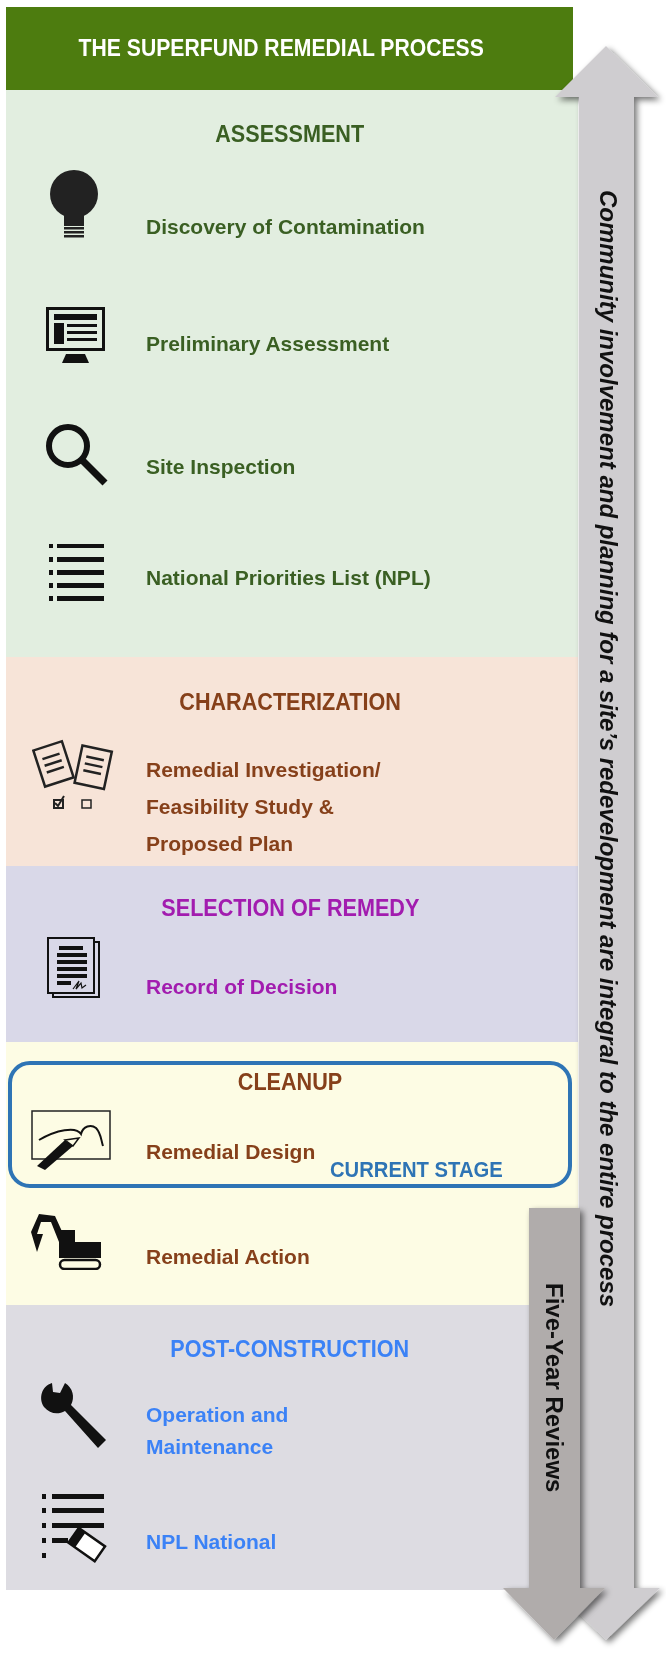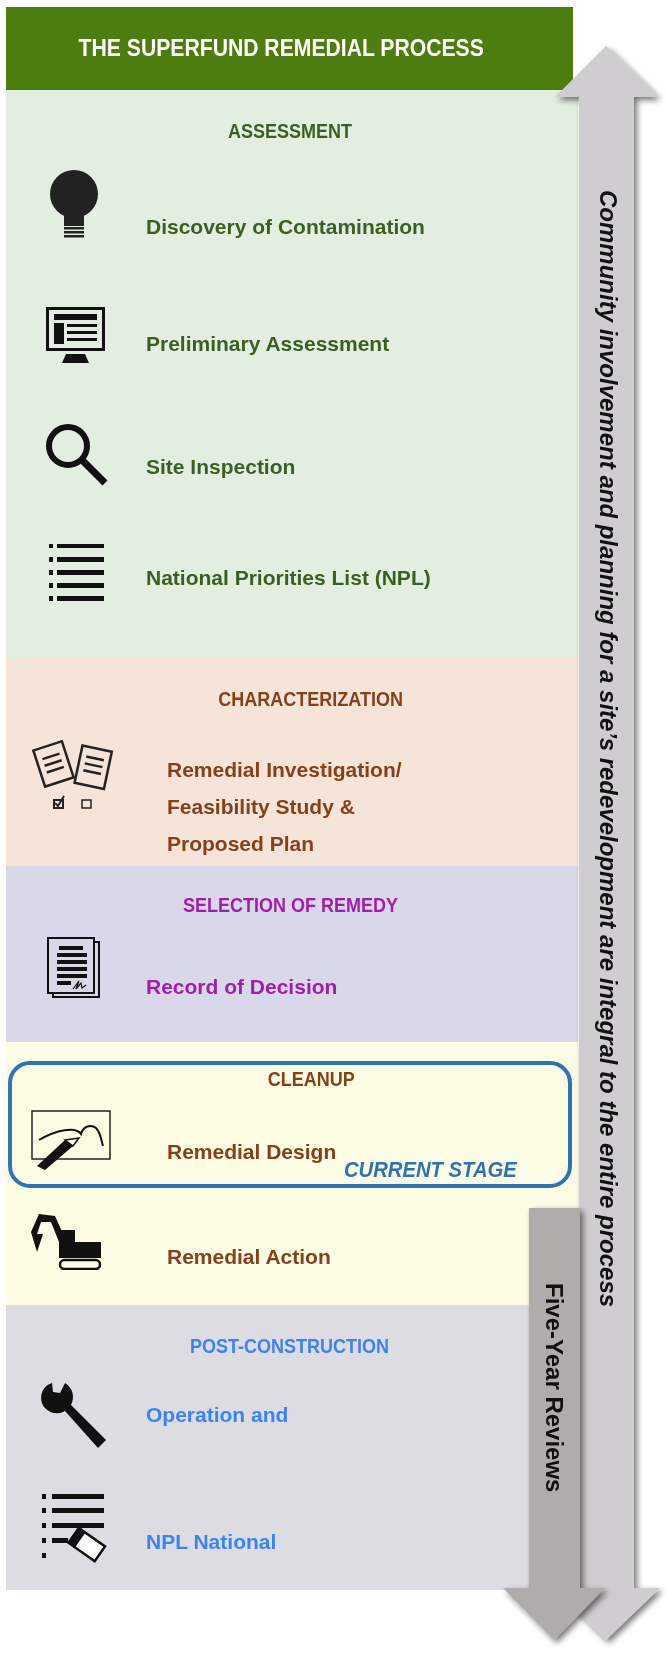--- a/index.html
+++ b/index.html
@@ -6,27 +6,27 @@
   body{width:666px;height:1655px;position:relative;overflow:hidden;font-family:"Liberation Sans",sans-serif;}
   .header{position:absolute;left:6px;top:7px;width:567px;height:83px;background:#4d7c0f;color:#fff;
     display:flex;align-items:center;justify-content:center;font-family:"Liberation Sans",sans-serif;font-weight:bold;font-size:23px;letter-spacing:0px;}
   .header span{position:relative;left:-8px;transform:scaleX(0.92);display:inline-block;}
   .band{position:absolute;left:6px;width:572px;}
   .b-assess{top:90px;height:567px;background:#e2eee0;}
   .b-char{top:657px;height:209px;background:#f7e4d8;}
   .b-sel{top:866px;height:176px;background:#d9d8e8;}
   .b-clean{top:1042px;height:263px;background:#fdfce4;}
   .b-post{top:1305px;height:285px;background:#dddce2;}
-  .phase{position:absolute;left:6px;width:572px;text-align:center;font-weight:bold;font-size:20px;}
+  .phase{position:absolute;left:6px;width:572px;text-align:center;font-weight:bold;font-size:24px;}
   .phase span{display:inline-block;transform:scaleX(0.9);}
   .step{position:absolute;left:146px;font-weight:bold;font-size:21px;line-height:32px;margin-top:16px;}
-  .green{color:#3a5f23;} .brown{color:#86401a;padding-left:21px;} .navy{color:#a21caf;} .black{color:#3b82f6;}
+  .green{color:#3a5f23;} .brown{color:#86401a;} .navy{color:#a21caf;} .black{color:#3b82f6;}
   .icon{position:absolute;}
   .current{position:absolute;left:8px;top:1061px;width:564px;height:127px;border:4px solid #2e74b5;border-radius:22px;box-sizing:border-box;}
-  .current-label{position:absolute;left:344px;top:1157px;color:#2e74b5;font-weight:bold;font-size:22px;font-style:italic;}
+  .current-label{position:absolute;left:330px;top:1157px;color:#2e74b5;font-weight:bold;font-size:22px;}
   .current-label span{display:inline-block;transform:scaleX(0.92);transform-origin:left;}
   svg.arrows{position:absolute;left:0;top:0;}
   .vtext{position:absolute;transform-origin:left top;transform:rotate(90deg);white-space:nowrap;font-weight:bold;color:#111;}
 </style>
 </head>
 <body>
 
 <div class="header">
     <span>THE SUPERFUND REMEDIAL PROCESS</span>
   </div>
@@ -142,20 +142,21 @@
 </svg>
 <div class="step brown" style="top:1225px">Remedial Action</div>
 
 <div class="phase black" style="top:1335px;left:0;width:580px;"><span>POST-CONSTRUCTION</span></div>
 
 <svg class="icon" style="left:38px;top:1380px" width="70" height="72" viewBox="0 0 70 72">
   <path d="M14 3 C 4 6, 0 18, 6 27 C 12 34, 20 35, 27 31 L 60 68 L 68 60 L 33 25 C 37 17, 35 8, 27 3 L 22 13 L 15 12 Z" fill="#111"></path>
 </svg>
 <div class="step black" style="top:1383px">
   <div>Operation and</div>
+  <div>Maintenance</div>
 </div>
 
 <svg class="icon" style="left:42px;top:1494px" width="66" height="70" viewBox="0 0 66 70">
   <rect x="0" y="0" width="4" height="5" fill="#111"></rect>
     <rect x="10" y="0" width="52" height="5" fill="#111"></rect>
   <rect x="0" y="14" width="4" height="5" fill="#111"></rect>
     <rect x="10" y="14" width="52" height="5" fill="#111"></rect>
   <rect x="0" y="29" width="4" height="5" fill="#111"></rect>
     <rect x="10" y="29" width="52" height="5" fill="#111"></rect>
   <rect x="0" y="44" width="4" height="5" fill="#111"></rect>

